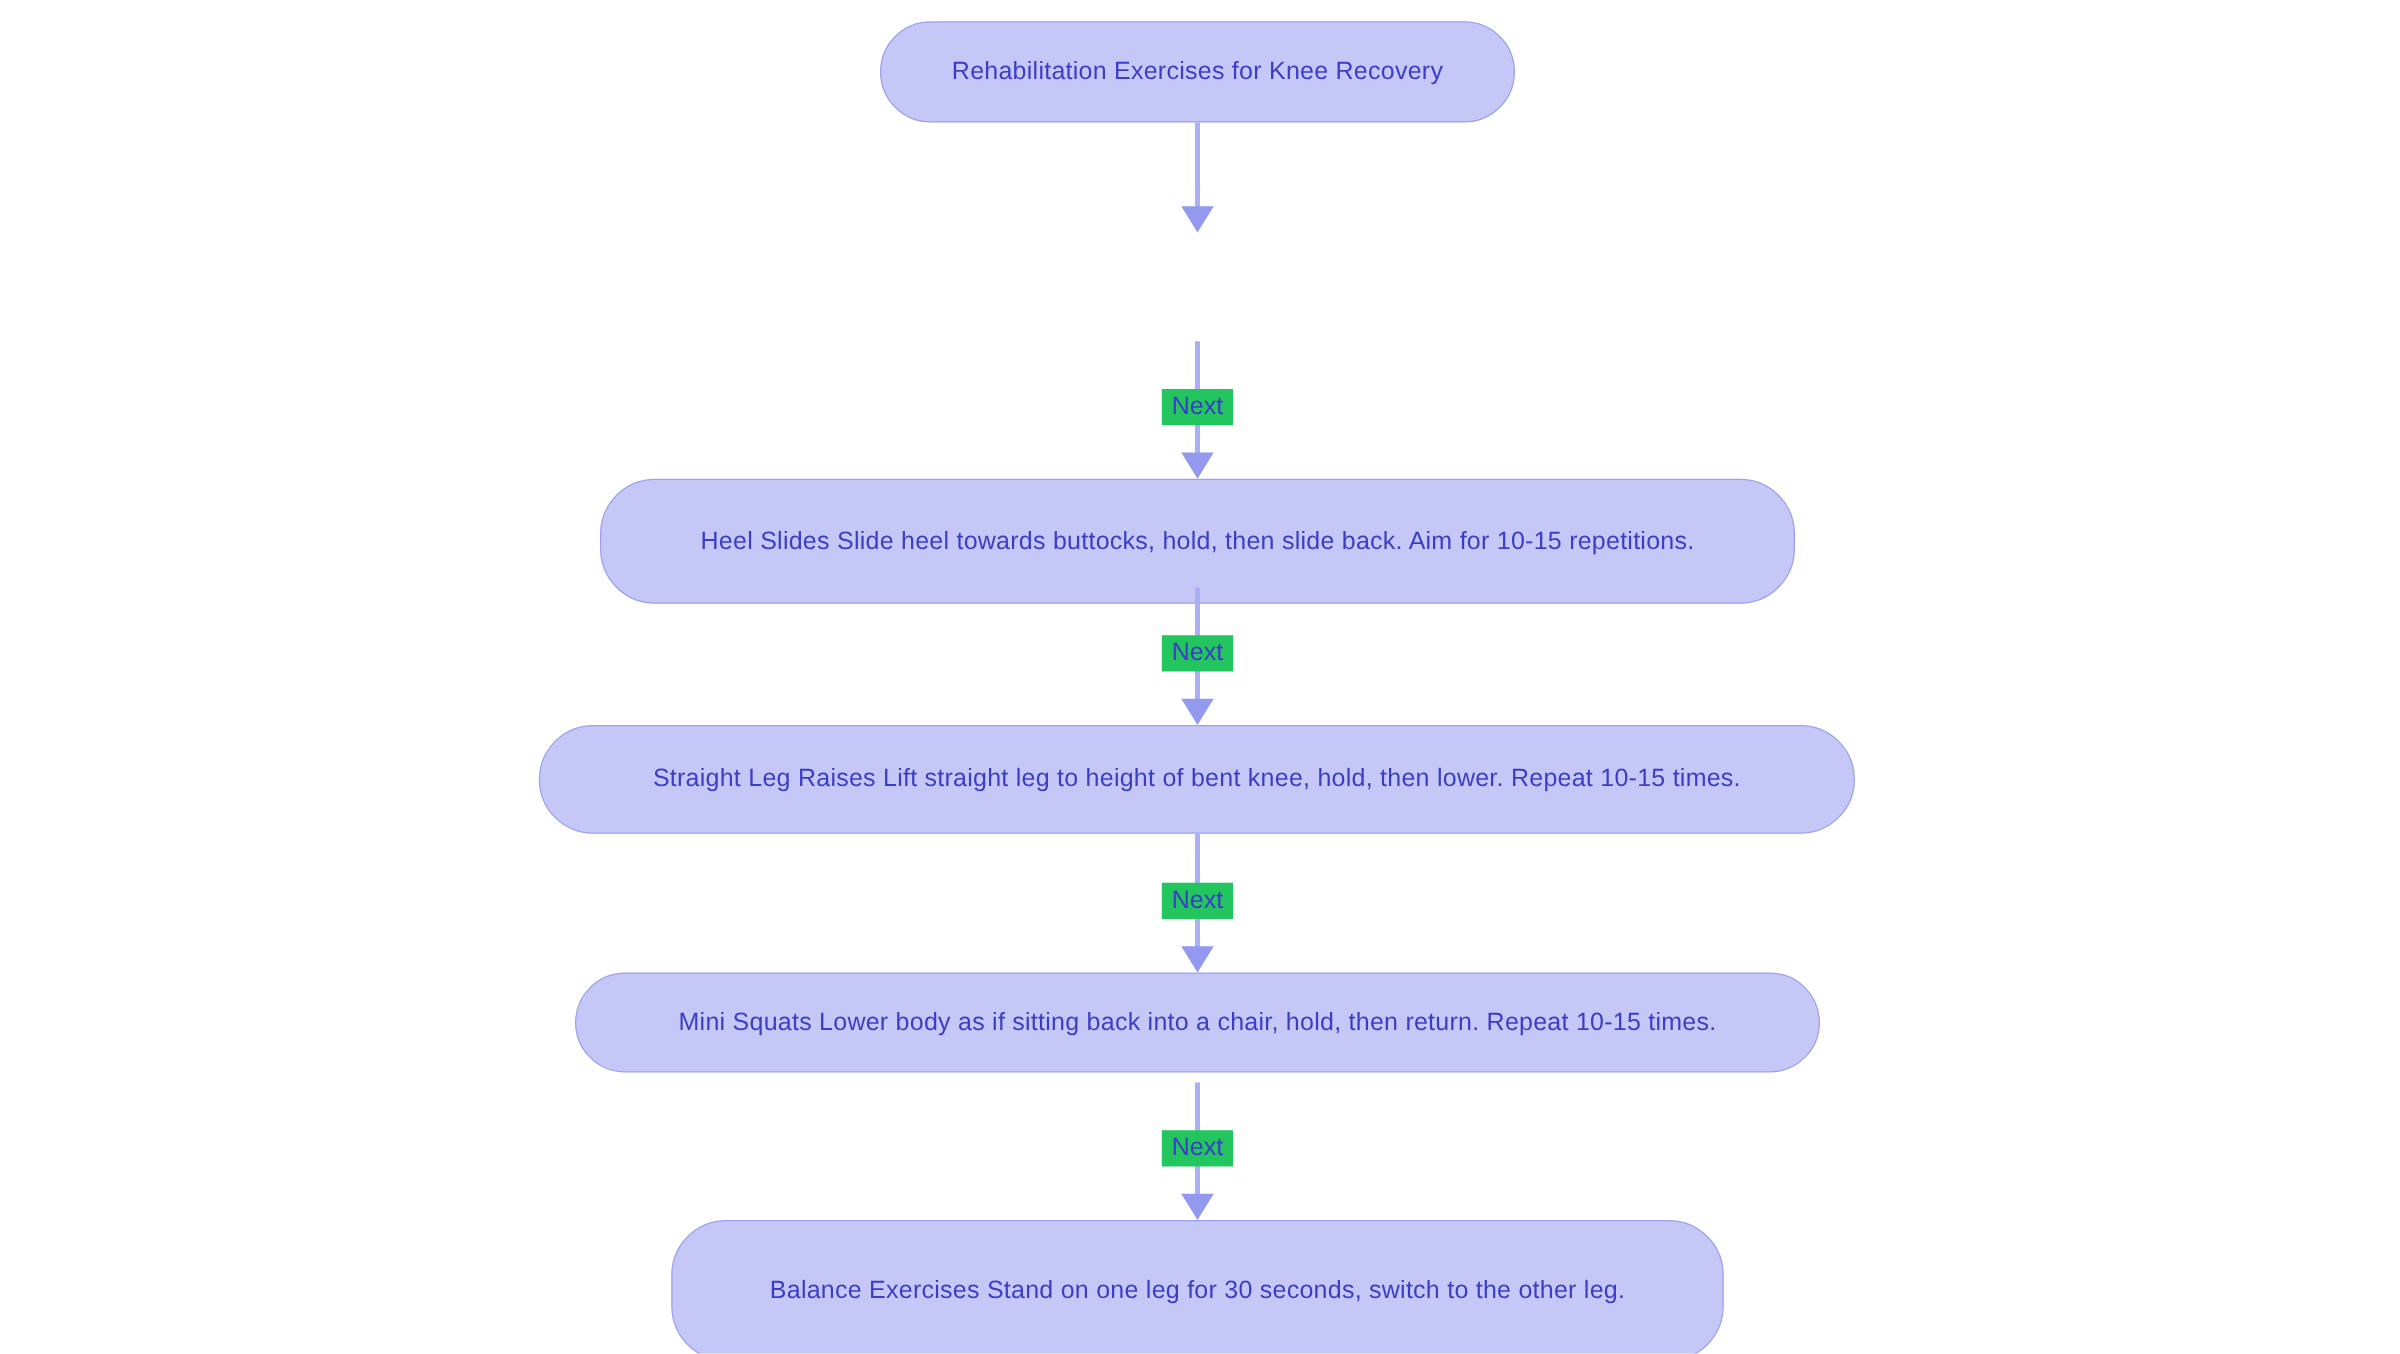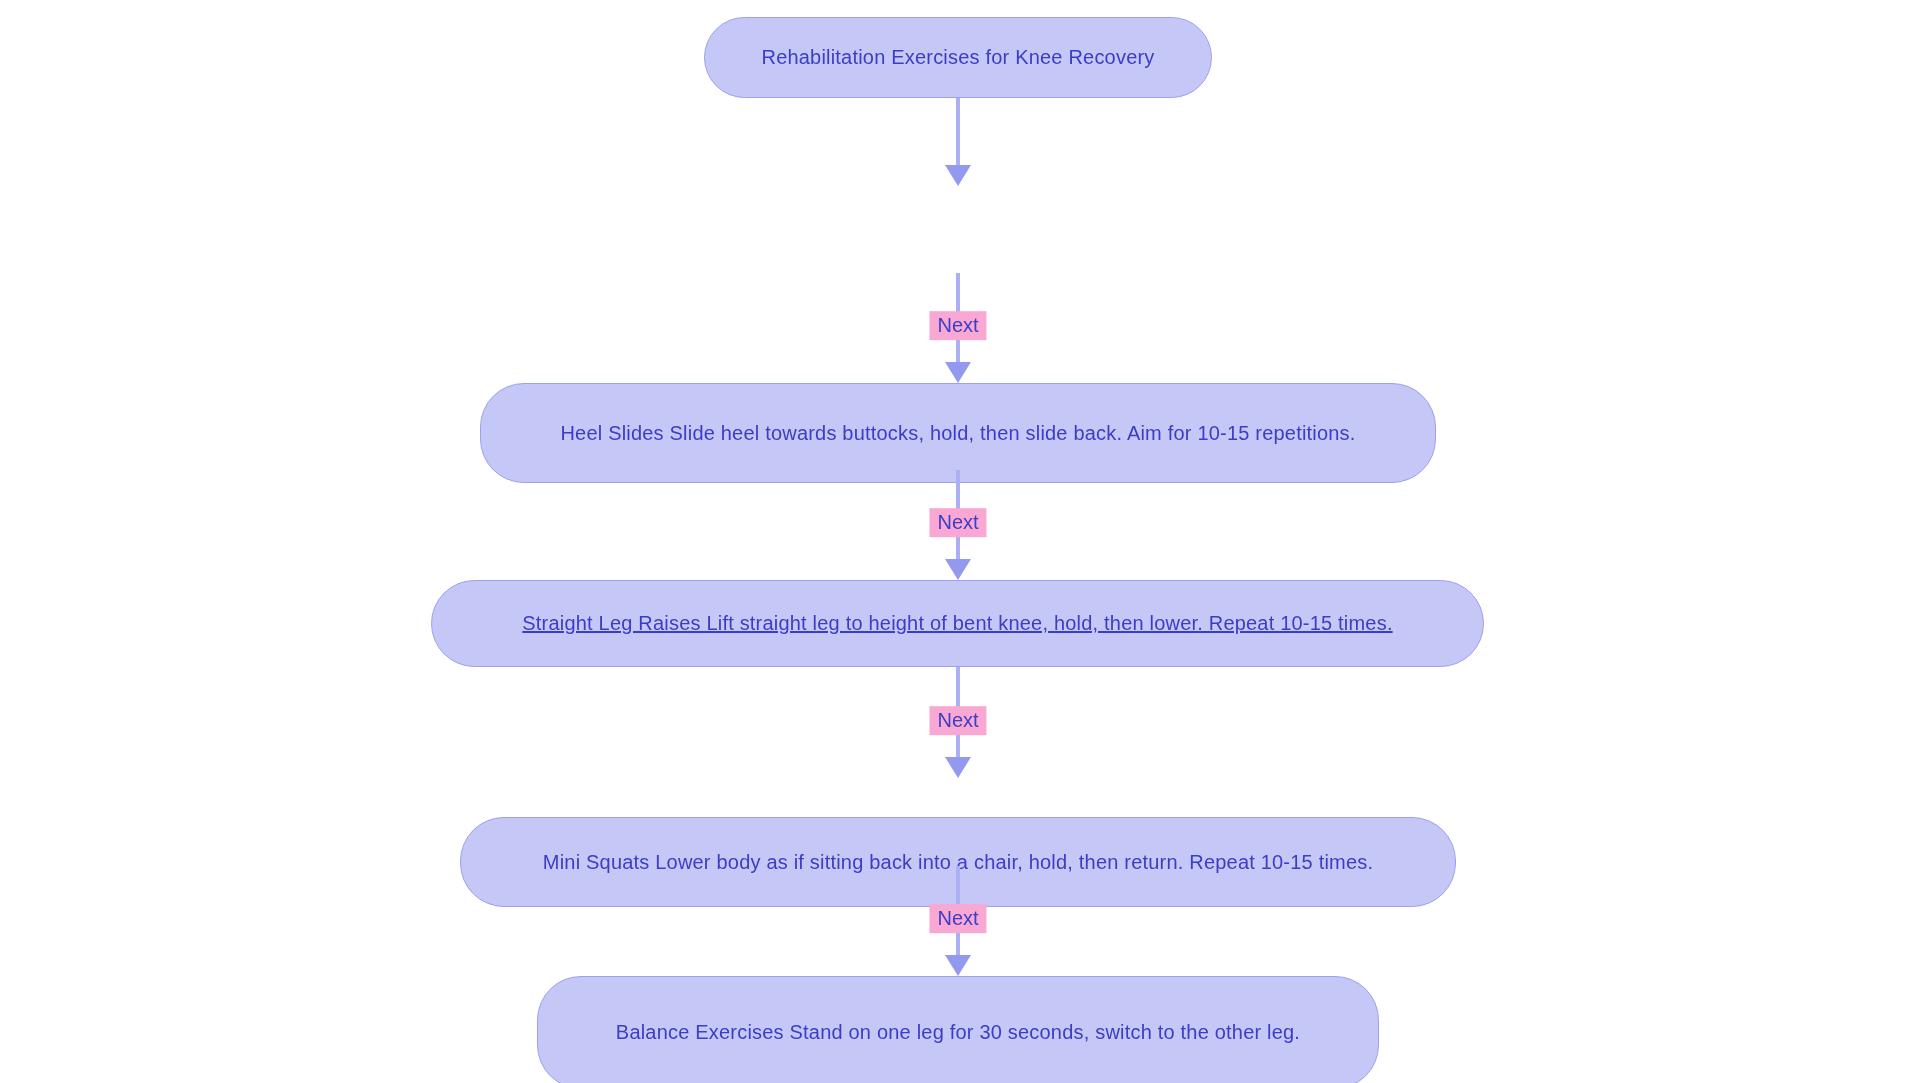--- a/index.html
+++ b/index.html
@@ -53,46 +53,46 @@
     height: 0;
     border-left: 13px solid transparent;
     border-right: 13px solid transparent;
     border-top: 21px solid #9299ee;
   }
   .edge-label {
     position: absolute;
     left: 50%;
     top: 50%;
     transform: translate(-50%, -58%);
-    background: #f9a8d4;
+    background: #22c55e;
     padding: 3px 8px;
     color: #3c3dc6;
     font-size: 20px;
     white-space: nowrap;
   }
 </style>
 </head>
 <body>
 
 <div class="canvas">
 
   <div class="node" style="left:704px; top:17px; width:508px; height:81px;">
     <span>Rehabilitation Exercises for Knee Recovery</span>
   </div>
 
 
   <div class="node" style="left:480px; top:383px; width:956px; height:100px;">
     <span>Heel Slides Slide heel towards buttocks, hold, then slide back. Aim for 10-15 repetitions.</span>
   </div>
 
-  <div class="node" style="left:431px; top:580px; width:1053px; height:87px;text-decoration:underline;">
+  <div class="node" style="left:431px; top:580px; width:1053px; height:87px;">
     <span>Straight Leg Raises Lift straight leg to height of bent knee, hold, then lower. Repeat 10-15 times.</span>
   </div>
 
-  <div class="node" style="left:460px; top:778px; width:996px; height:90px;margin-top:39px;">
+  <div class="node" style="left:460px; top:778px; width:996px; height:80px;">
     <span>Mini Squats Lower body as if sitting back into a chair, hold, then return. Repeat 10-15 times.</span>
   </div>
 
   <div class="node" style="left:537px; top:976px; width:842px; height:113px;">
     <span>Balance Exercises Stand on one leg for 30 seconds, switch to the other leg.</span>
   </div>
 
   <div class="arrow" style="top:98px; height:88px;">
     <span class="line"></span>
     <span class="head"></span>

